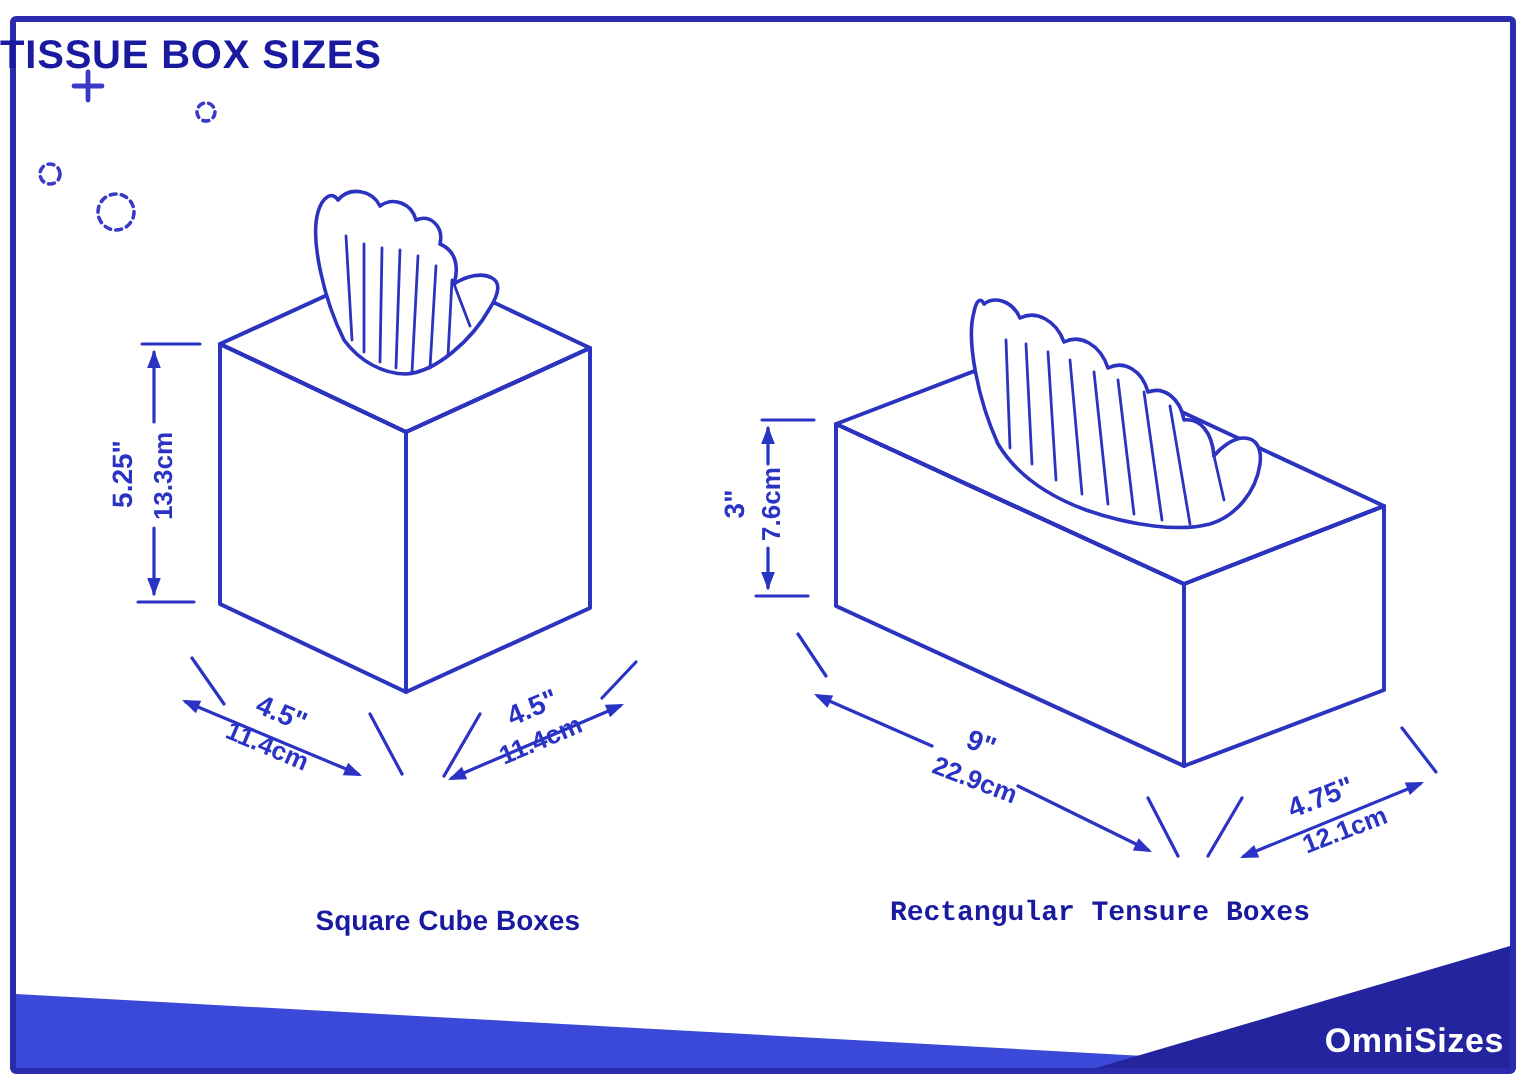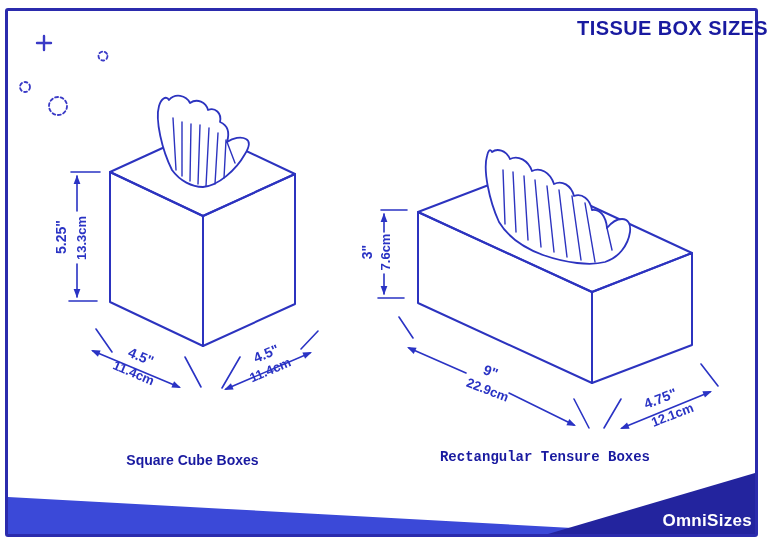--- a/index.html
+++ b/index.html
@@ -7,23 +7,23 @@
        font-family:"Liberation Sans",sans-serif;}
   .frame{position:absolute;left:5px;top:8px;width:747px;height:523px;
          border:3px solid #2b2bad;border-radius:3px;background:#ffffff;}
   .inner{position:absolute;left:8px;top:11px;width:747px;height:523px;
          overflow:hidden;z-index:1;}
   .band{position:absolute;left:0;top:0;width:100%;height:100%;}
   .band-royal{background:#3b49d8;
       clip-path:polygon(0 486px,100% 527px,100% 100%,0 100%);}
   .band-navy{background:#23249e;
       clip-path:polygon(540px 100%,100% 100%,100% 462px);}
-  .title{position:absolute;top:17px;left:0;right:0;text-align:right;
+  .title{position:absolute;top:17px;left:0;right:0;text-align:left;
          color:#191aa0;font-size:20px;font-weight:bold;letter-spacing:.4px;z-index:2;}
-  .caption{position:absolute;text-align:center;color:#191aa0;
+  .caption{position:absolute;text-align:right;color:#191aa0;
            font-size:14px;font-weight:bold;z-index:2;}
   .caption.sq{left:95px;top:452px;width:195px;}
   .caption.rect{left:435px;top:449px;width:220px;font-family:Liberation Mono, monospace;}
   .brand{position:absolute;right:16px;bottom:12px;color:#ffffff;
          font-size:17px;font-weight:bold;z-index:3;letter-spacing:.3px;}
   svg.diagram{position:absolute;left:0;top:0;z-index:2;}
   .ln{stroke:#2c33bf;stroke-width:2;fill:none;stroke-linejoin:round;stroke-linecap:round;}
   .tissue{stroke:#2c33bf;stroke-width:1.8;fill:#ffffff;stroke-linejoin:round;}
   .fold{stroke:#2c33bf;stroke-width:1.4;fill:none;stroke-linecap:round;}
   .dim{stroke:#2a33c4;stroke-width:1.6;fill:none;stroke-linecap:round;}

